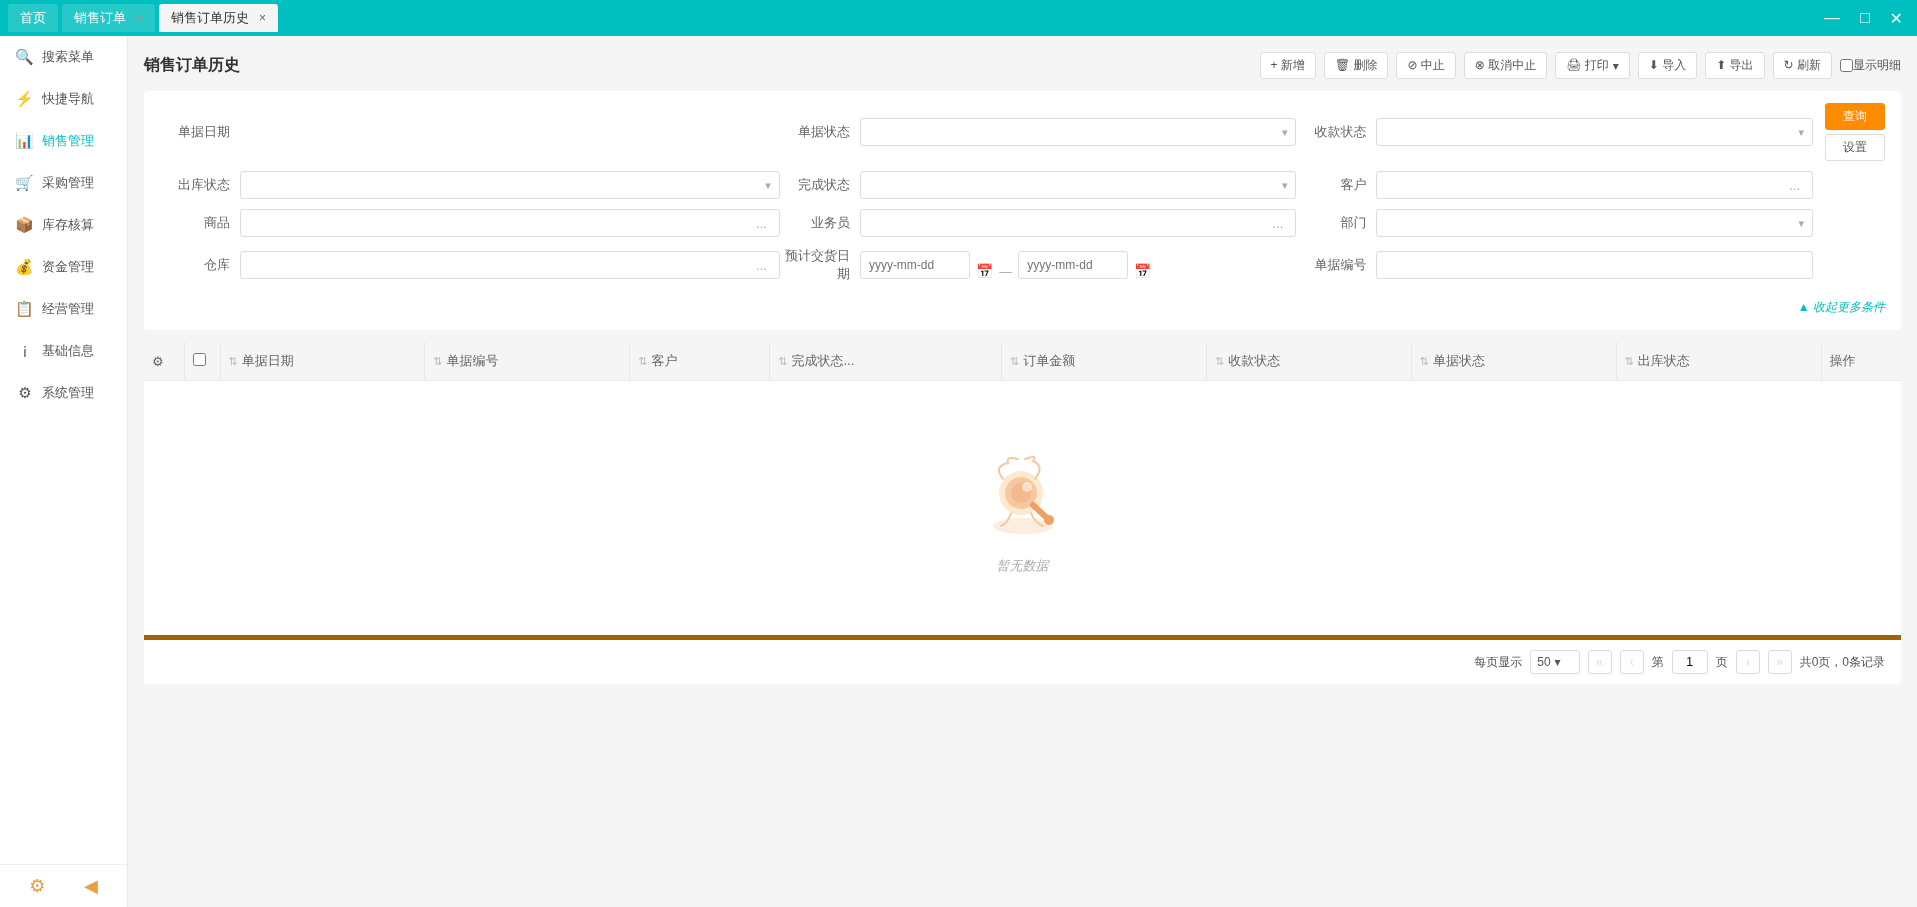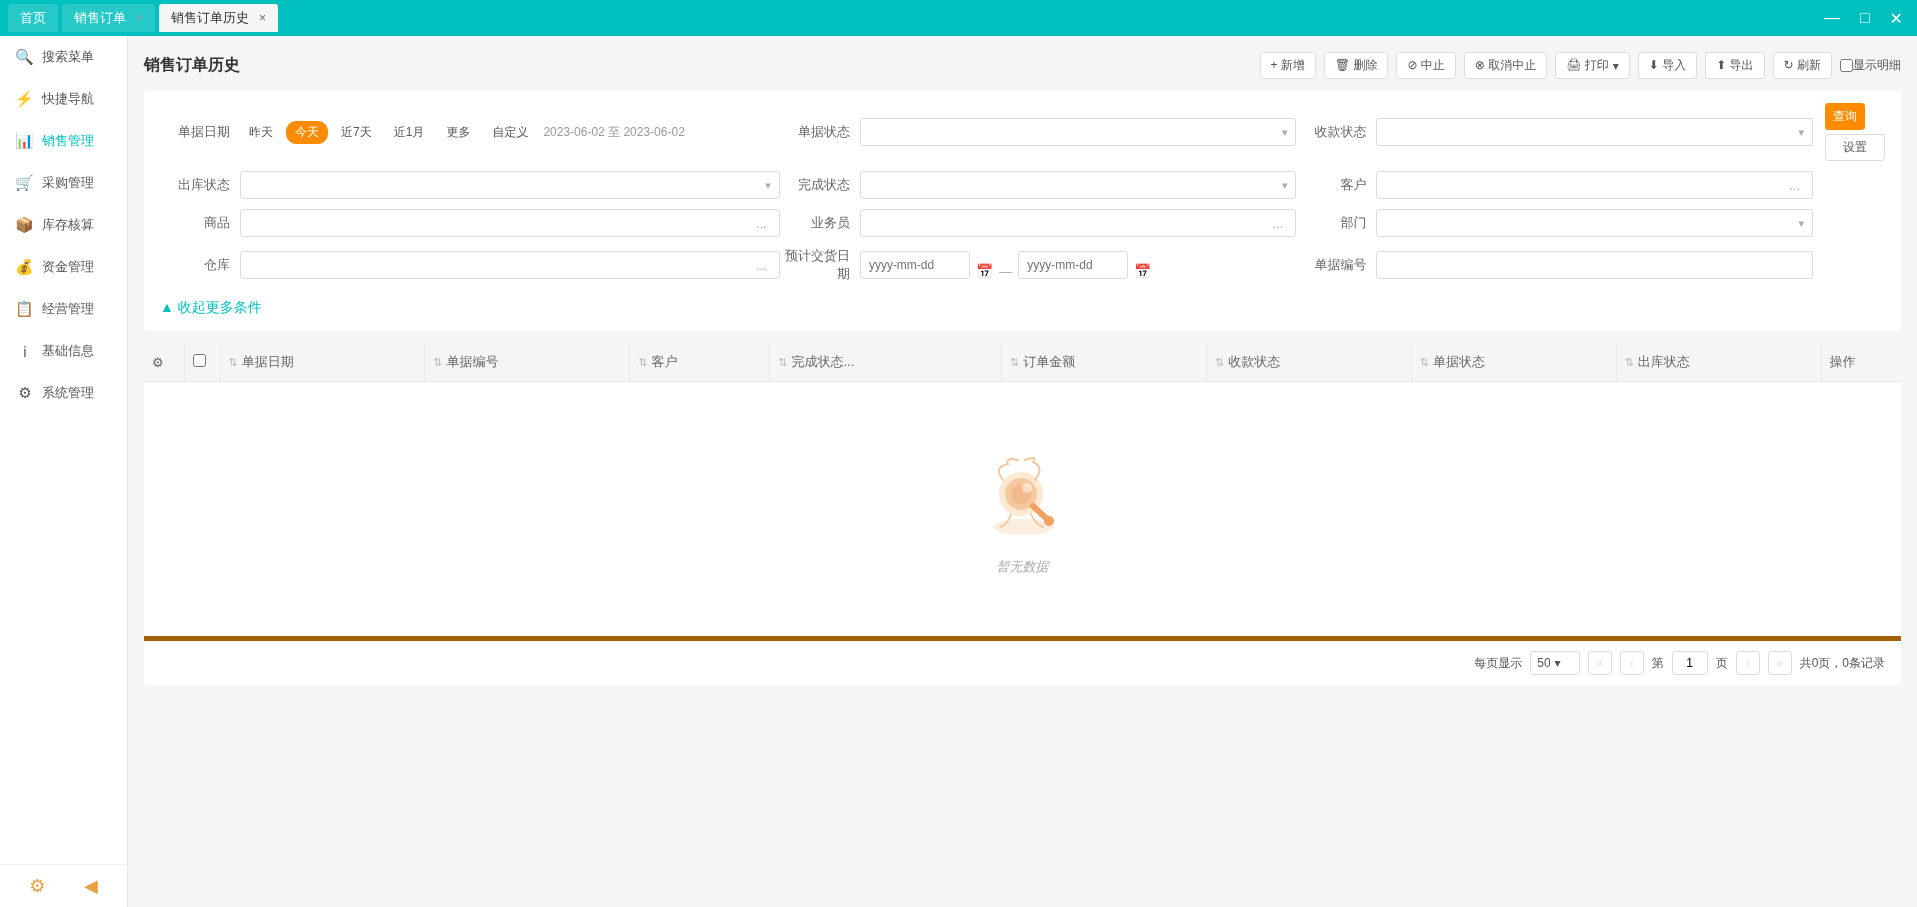--- a/index.html
+++ b/index.html
@@ -226,27 +226,28 @@
       color: #fff;
       border-color: #ff8c00;
     }
     .date-range {
       font-size: 12px;
       color: #999;
     }
     .filter-more {
       text-align: center;
       color: #00bfbf;
-      font-size: 14px;
+      font-size: 12px;
       cursor: pointer;
       padding: 6px 0 2px;
       display: flex;
       align-items: center;
-      justify-content: flex-start;
+      justify-content: flex-end;
       gap: 4px;
+      font-style: italic;
     }
     .ellipsis-btn {
       color: #aaa;
       font-size: 13px;
       cursor: pointer;
       padding: 0 4px;
     }
     .date-input-wrap {
       display: flex;
       align-items: flex-end;
@@ -467,48 +468,37 @@
           <span>显示明细</span>
         </label>
       </div>
     </div>
 
     <div class="filter-panel">
 
       <div class="filter-row">
         <div class="filter-col" style="flex:1.2">
           <span class="filter-label">单据日期</span>
-          <div class="filter-input-wrap">
-            <div class="date-shortcuts">
-              <span class="date-btn">昨天</span>
-              <span class="date-btn active">今天</span>
-              <span class="date-btn">近7天</span>
-              <span class="date-btn">近1月</span>
-              <span class="date-btn">更多</span>
-              <span class="date-btn">自定义</span>
-            </div>
-            <span class="date-range">2023-06-02 至 2023-06-02</span>
-          </div>
         </div>
         <div class="filter-col" style="flex:1">
           <span class="filter-label">单据状态</span>
           <div class="filter-select filter-input-wrap">
             <span></span>
             <span class="filter-select-caret">▾</span>
           </div>
         </div>
         <div class="filter-col" style="flex:1">
           <span class="filter-label">收款状态</span>
           <div class="filter-select filter-input-wrap">
             <span></span>
             <span class="filter-select-caret">▾</span>
           </div>
         </div>
         <div style="display:flex; flex-direction:column; gap:4px; margin-left:12px; flex-shrink:0;">
-          <button class="toolbar-btn primary" style="width:40px; justify-content:center;">查询</button>
+          <button class="toolbar-btn primary" style="width:60px; justify-content:center;">查询</button>
           <button class="toolbar-btn" style="width:60px; justify-content:center;">设置</button>
         </div>
       </div>
 
       <div class="filter-row">
         <div class="filter-col" style="flex:1.2">
           <span class="filter-label">出库状态</span>
           <div class="filter-select filter-input-wrap" style="flex:1">
             <span></span>
             <span class="filter-select-caret">▾</span>

